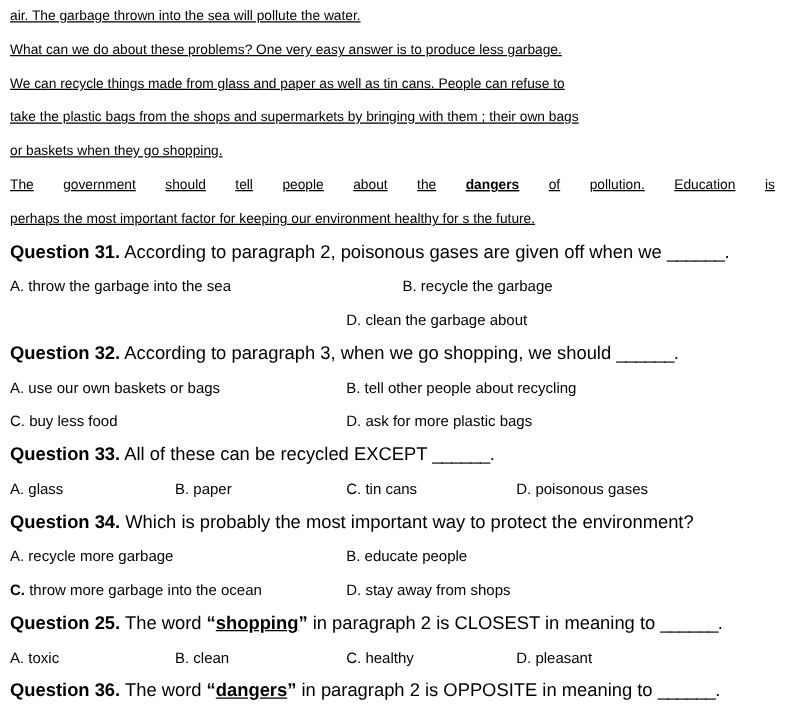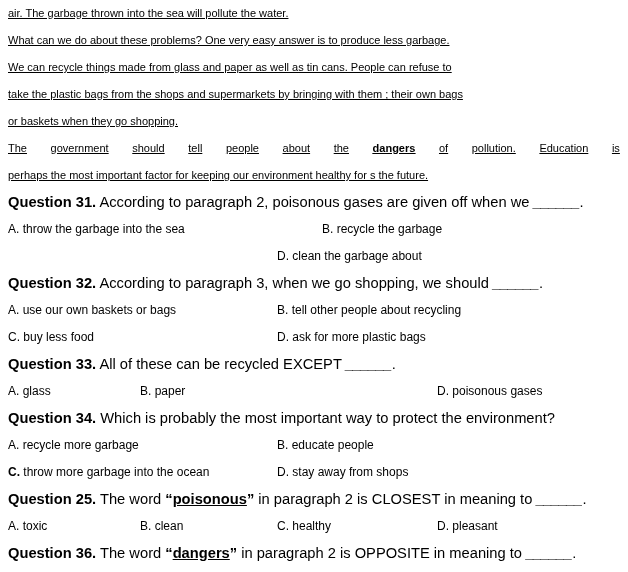--- a/index.html
+++ b/index.html
@@ -46,21 +46,20 @@
   
   .q-line {
     font-size: 14.7px;
     line-height: 27px;
     white-space: nowrap;
   }
   .q-label { font-weight: bold; }
 
   .blank {
     letter-spacing: -0.5px;
-    font-style: italic;
   }
 
   
   .opt-row {
     font-size: 12px;
     line-height: 27px;
     position: relative;
     height: 27px;
     white-space: nowrap;
   }
@@ -68,21 +67,21 @@
     position: absolute;
     top: 0;
     white-space: nowrap;
   }
   .opt-letter-bold { font-weight: bold; }
 
   
   .c1 { left: 0px; }
   .c2 { left: 132px; }
   .c3 { left: 269px; }
-  .c4 { left: 429px; }
+  .c4 { left: 405px; }
   .c2w { left: 314px; }
 
   .quote { font-weight: bold; }
 </style>
 </head>
 <body>
 
 <div class="page">
   <div id="passage">
       <div class="para-line">air. The garbage thrown into the sea will pollute the water.</div>
@@ -121,32 +120,33 @@
         <div class="opt c3"><span>B.</span><span> tell other people about recycling</span></div>
       </div>
       <div class="opt-row">
         <div class="opt c1"><span>C.</span><span> buy less food</span></div>
         <div class="opt c3"><span>D.</span><span> ask for more plastic bags</span></div>
       </div>
       <div class="q-line"><span class="q-label">Question 33.</span><span> All of these can be recycled EXCEPT </span><span class="blank">______</span><span>.</span></div>
       <div class="opt-row">
         <div class="opt c1"><span>A.</span><span> glass</span></div>
         <div class="opt c2"><span>B.</span><span> paper</span></div>
+        <div class="opt c3"><span>C.</span><span> tin cans</span></div>
         <div class="opt c4"><span>D.</span><span> poisonous gases</span></div>
       </div>
       <div class="q-line"><span class="q-label">Question 34.</span><span> Which is probably the most important way to protect the environment?</span></div>
       <div class="opt-row">
         <div class="opt c1"><span>A.</span><span> recycle more garbage</span></div>
         <div class="opt c3"><span>B.</span><span> educate people</span></div>
       </div>
       <div class="opt-row">
         <div class="opt c1"><span class="opt-letter-bold">C.</span><span> throw more garbage into the ocean</span></div>
         <div class="opt c3"><span>D.</span><span> stay away from shops</span></div>
       </div>
-      <div class="q-line"><span class="q-label">Question 25.</span><span> The word </span><span class="quote">“</span><span class="kw">poisonous</span><span class="quote">”</span><span> in paragraph 2 is CLOSEST in meaning to </span><span class="blank">______</span><span>.</span></div>
+      <div class="q-line"><span class="q-label">Question 25.</span><span> The word </span><span class="quote">“</span><span class="kw">shopping</span><span class="quote">”</span><span> in paragraph 2 is CLOSEST in meaning to </span><span class="blank">______</span><span>.</span></div>
       <div class="opt-row">
         <div class="opt c1"><span>A.</span><span> toxic</span></div>
         <div class="opt c2"><span>B.</span><span> clean</span></div>
         <div class="opt c3"><span>C.</span><span> healthy</span></div>
         <div class="opt c4"><span>D.</span><span> pleasant</span></div>
       </div>
       <div class="q-line"><span class="q-label">Question 36.</span><span> The word </span><span class="quote">“</span><span class="kw">dangers</span><span class="quote">”</span><span> in paragraph 2 is OPPOSITE in meaning to </span><span class="blank">______</span><span>.</span></div>
       <div class="opt-row">
         <div class="opt c1"></div>
         <div class="opt c2"></div>

